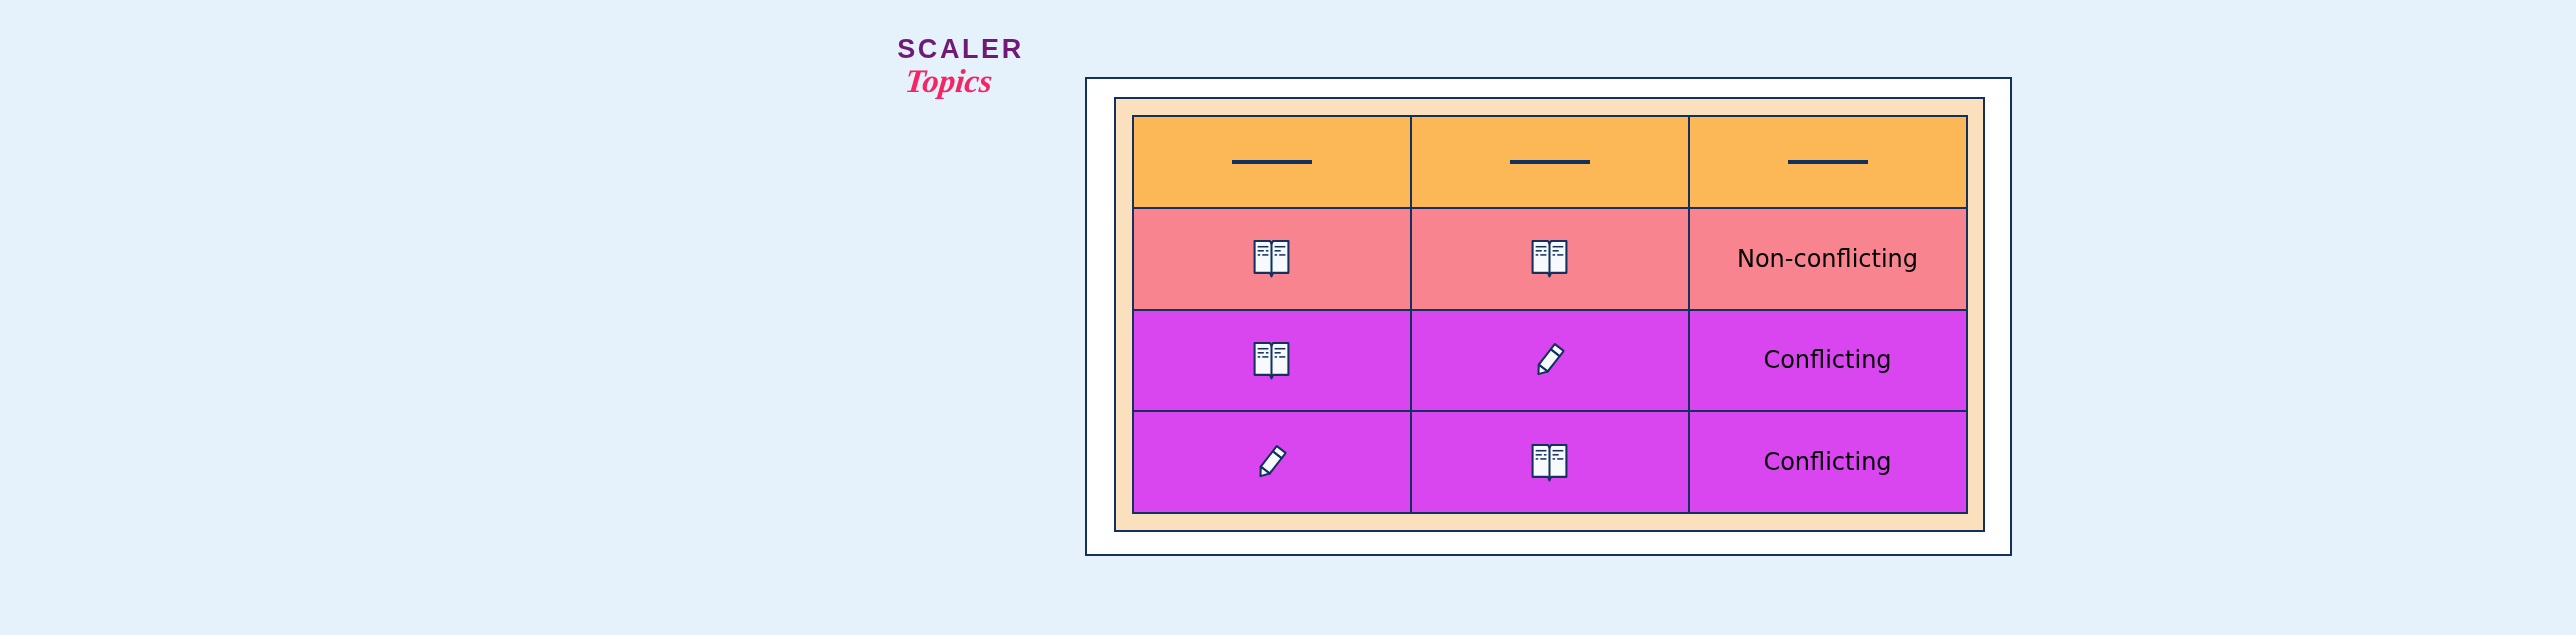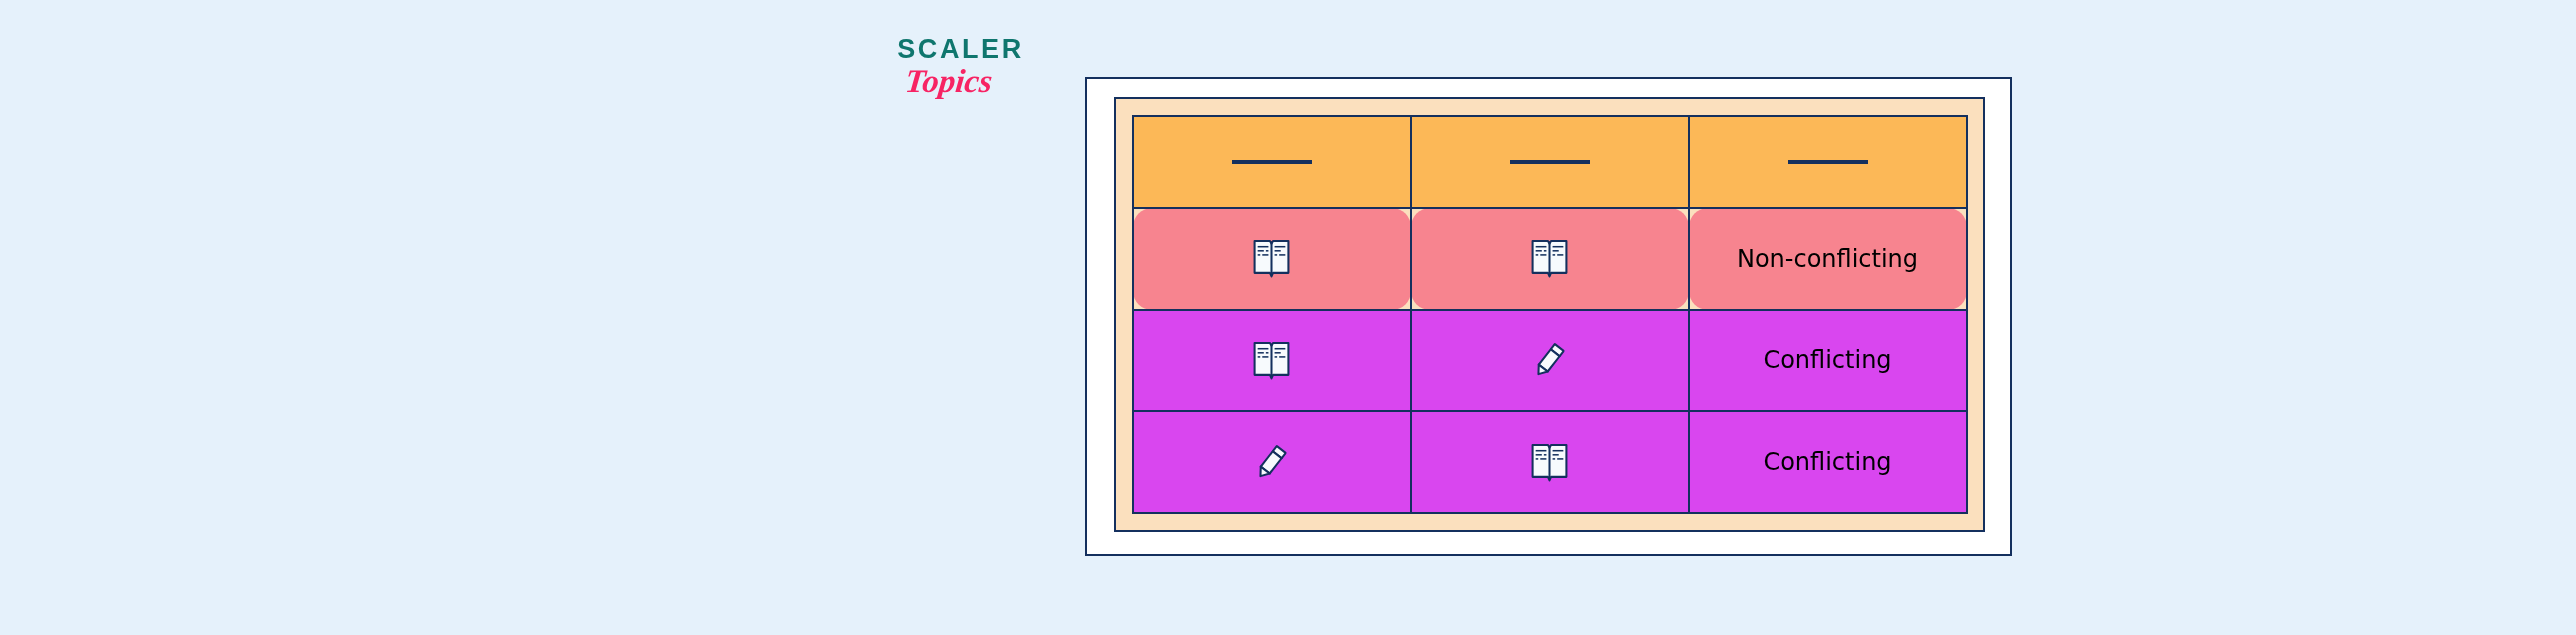--- a/index.html
+++ b/index.html
@@ -22,21 +22,21 @@
     left: 892px;
     top: 36px;
     width: 155px;
     height: 77px;
   }
   #logo-scaler {
     font-family: "Liberation Sans", sans-serif;
     font-weight: 700;
     font-size: 27px;
     letter-spacing: 2.6px;
-    color: #0f766e;
+    color: #701a75;
     line-height: 1;
     display: block;
     text-align: left;
     padding-left: 5.2px;
   }
   #logo-topics {
     font-family: "Liberation Serif", serif;
     font-style: italic;
     font-weight: 700;
     font-size: 33px;
@@ -87,21 +87,21 @@
   }
   table#conflict-table td,
   table#conflict-table th {
     border: 2.6px solid #14305e;
     box-sizing: border-box;
     text-align: center;
     vertical-align: middle;
     padding: 0;
   }
   .row-header td { background: #fcb857; height: 84px; }
-  .row-noconflict td { background: #f7848f; height: 93px; border-radius: 19px; }
+  .row-noconflict td { background: #f7848f; height: 93px; }
   .row-conflict td { background: #d946ef; height: 93px; }
 
   .header-dash {
     display: inline-block;
     width: 80px;
     height: 3.6px;
     background: #14305e;
     vertical-align: middle;
   }
 

